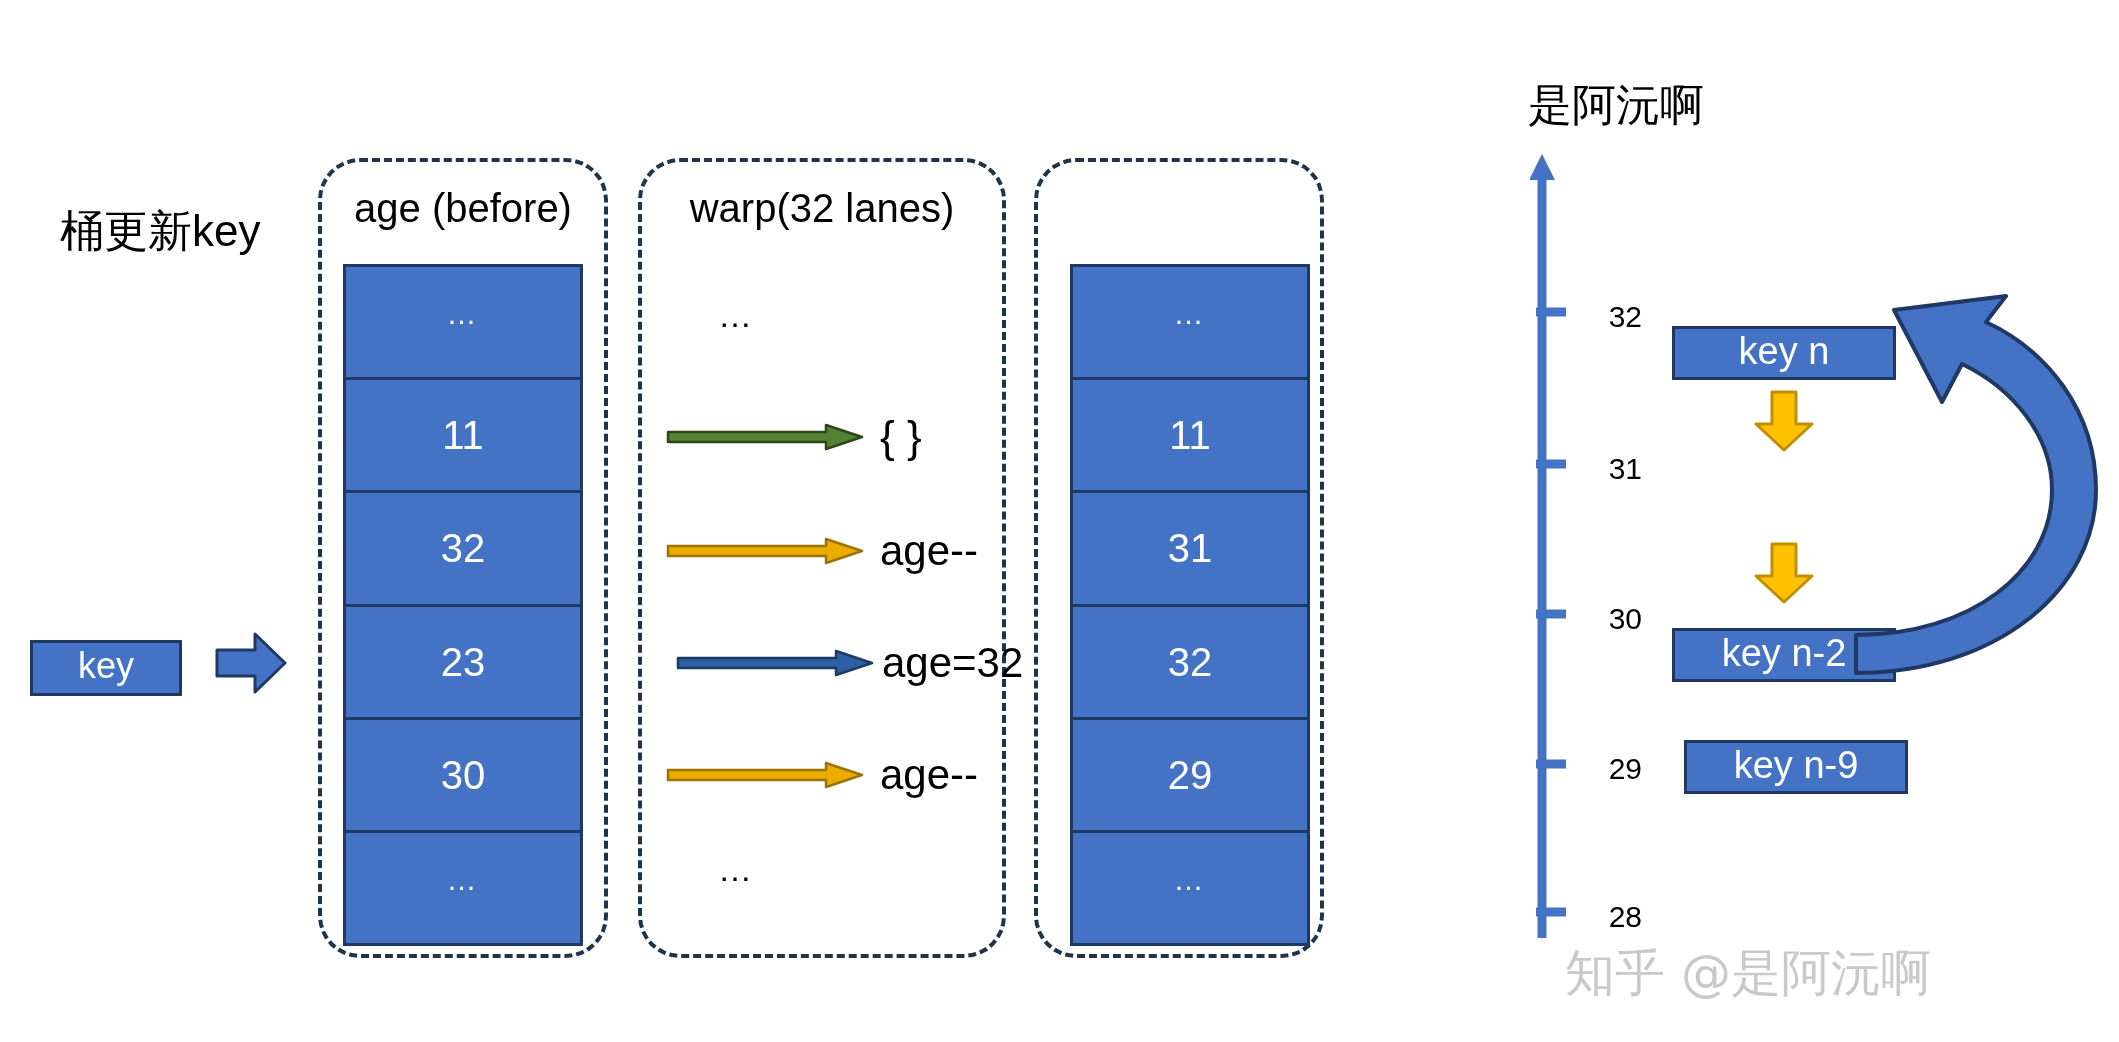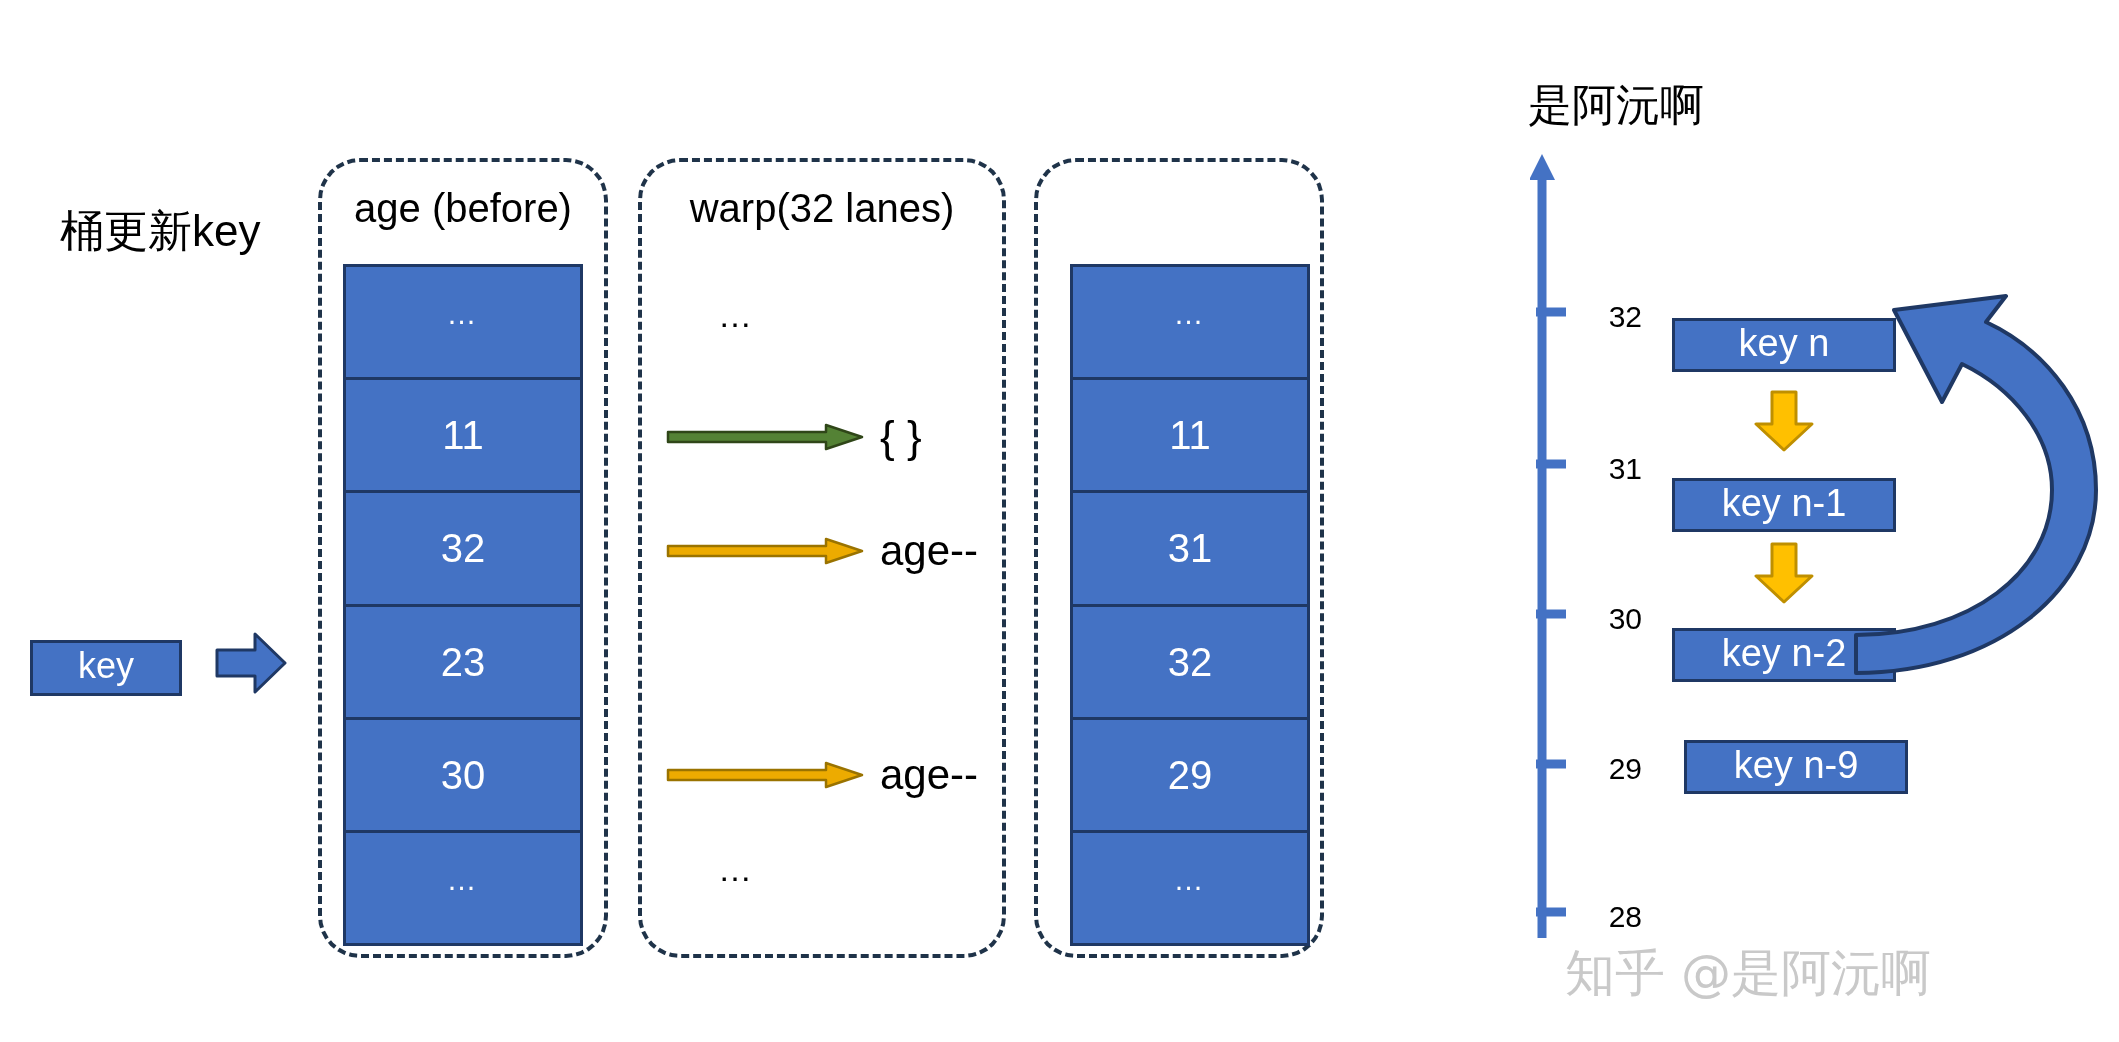--- a/index.html
+++ b/index.html
@@ -239,20 +239,26 @@
     <span class="warp-label">{ }</span>
   </div>
 
   <div class="abs warp-row" id="warp-row-1">
     <svg class="warp-arrow" width="200" height="30" viewBox="0 0 200 30">
       <path d="M2,10 L160,10 L160,3 L196,15 L160,27 L160,20 L2,20 Z" fill="#edab00" stroke="#9a7300" stroke-width="2.5" stroke-linejoin="round"></path>
     </svg>
     <span class="warp-label">age--</span>
   </div>
 
+  <div class="abs warp-row" id="warp-row-2">
+    <svg class="warp-arrow" width="200" height="30" viewBox="0 0 200 30">
+      <path d="M2,10 L160,10 L160,3 L196,15 L160,27 L160,20 L2,20 Z" fill="#2e5fa3" stroke="#1a3a68" stroke-width="2.5" stroke-linejoin="round"></path>
+    </svg>
+    <span class="warp-label">age=32</span>
+  </div>
 
   <div class="abs warp-row" id="warp-row-3">
     <svg class="warp-arrow" width="200" height="30" viewBox="0 0 200 30">
       <path d="M2,10 L160,10 L160,3 L196,15 L160,27 L160,20 L2,20 Z" fill="#edab00" stroke="#9a7300" stroke-width="2.5" stroke-linejoin="round"></path>
     </svg>
     <span class="warp-label">age--</span>
   </div>
 
   <div class="abs warp-ellipsis" id="warp-ellipsis-bottom">…</div>
 
@@ -291,31 +297,28 @@
       <line x1="6" y1="764" x2="36" y2="764"></line>
     </g>
   </svg>
 
   <div class="abs tick-label" style="top:300px">32</div>
   <div class="abs tick-label" style="top:452px">31</div>
   <div class="abs tick-label" style="top:602px">30</div>
   <div class="abs tick-label" style="top:752px">29</div>
   <div class="abs tick-label" style="top:900px">28</div>
 
-  <div class="abs key-box" style="top:318px">
+  <div class="abs key-box" style="top:326px">
     <span>key n</span>
   </div>
 
   <svg class="abs down-arrow" style="top:390px" viewBox="0 0 64 62">
     <path d="M20,2 L44,2 L44,34 L60,34 L32,60 L4,34 L20,34 Z" fill="#ffc000" stroke="#bf8f00" stroke-width="3" stroke-linejoin="round"></path>
   </svg>
 
-  <div class="abs key-box" style="top:478px">
-    <span>key n-1</span>
-  </div>
 
   <svg class="abs down-arrow" style="top:542px" viewBox="0 0 64 62">
     <path d="M20,2 L44,2 L44,34 L60,34 L32,60 L4,34 L20,34 Z" fill="#ffc000" stroke="#bf8f00" stroke-width="3" stroke-linejoin="round"></path>
   </svg>
 
   <div class="abs key-box" style="top:628px">
     <span>key n-2</span>
   </div>
 
   <div class="abs key-box" style="top:740px; left:1684px">

